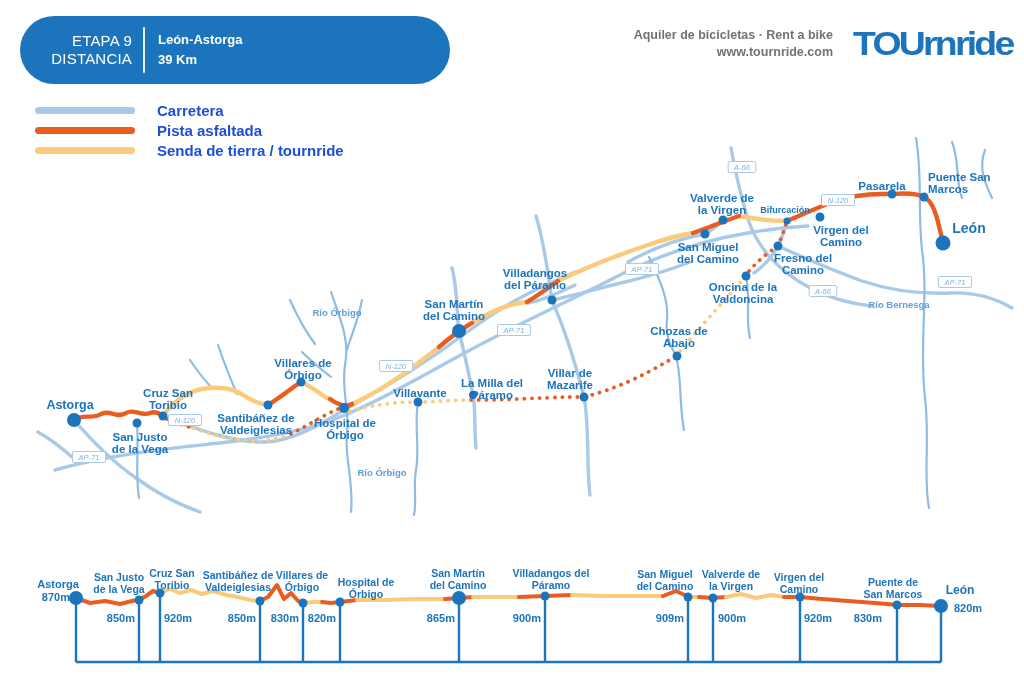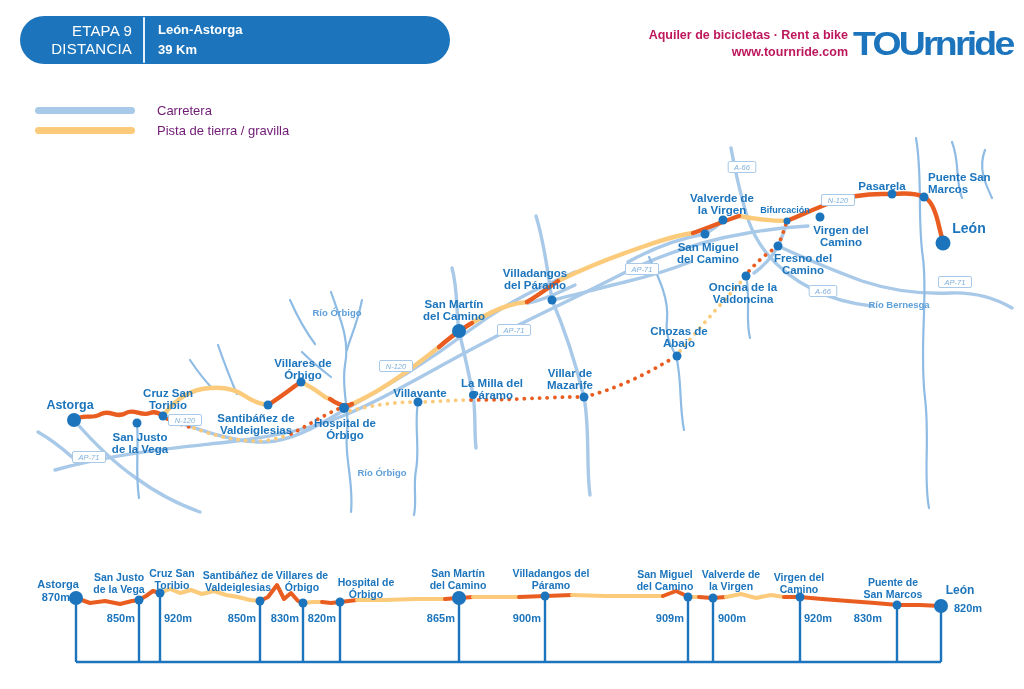--- a/index.html
+++ b/index.html
@@ -1,31 +1,31 @@
 <!DOCTYPE html>
 <html><head>
 <meta charset="utf-8">
 <style>
   html,body{margin:0;padding:0}
   body{width:1024px;height:689px;position:relative;background:#fff;
        font-family:"Liberation Sans",sans-serif;overflow:hidden}
   svg{position:absolute;left:0;top:0}
-  .pill{position:absolute;left:20px;top:16px;width:430px;height:48px;background:#1C75BC;
+  .pill{position:absolute;left:20px;top:16px;width:430px;height:68px;background:#1C75BC;
         border-radius:34px;color:#fff;display:flex;align-items:center;box-sizing:border-box}
   .pill-left{width:112px;text-align:right;font-size:15px;line-height:18px;letter-spacing:.2px}
   .pill-div{width:2px;height:46px;background:rgba(255,255,255,.9);margin:0 13px 0 11px;border-radius:1px}
   .pill-right{font-weight:bold;font-size:13px;line-height:20px}
-  .topbar{position:absolute;top:27px;right:176px;text-align:right;color:#be185d;
+  .topbar{position:absolute;top:27px;right:191px;text-align:right;color:#737373;
           font-weight:bold;font-size:12.5px;line-height:17px}
   .logo{position:absolute;top:24px;left:853px;color:#1C75BC;font-weight:bold;font-size:34px;
         letter-spacing:-2.5px;transform:scaleX(1.1);transform-origin:left;white-space:nowrap}
   .legend{position:absolute;left:35px;top:100px}
   .legend-row{display:flex;align-items:center;height:20px}
   .legend-swatch{width:100px;height:7px;border-radius:3.5px;margin-right:22px}
-  .legend-label{color:#701a75;font-weight:normal;font-size:13px}
+  .legend-label{color:#1d4ed8;font-weight:bold;font-size:15px}
 </style>
 </head>
 <body>
 
 <svg id="gfx" width="1024" height="689" viewBox="0 0 1024 689">
   <g id="roads" fill="none" stroke="#A9C9E8" stroke-width="3.4" stroke-linecap="round">
     <path d="M55,470 C120,452 185,447 228,442 C272,437 305,430 335,419 C375,404 425,374 472,349 C520,323 565,303 612,279 C660,254 705,240 748,233 C770,229 790,227 808,226"></path>
     <path d="M163,417 C200,430 235,443 265,442 C290,441 315,428 344,410"></path>
     <path d="M344,410 C385,388 430,360 470,330 C510,300 545,285 575,272"></path>
     <path d="M552,300 C575,295 600,288 625,282 C650,276 670,270 690,262"></path>
@@ -238,16 +238,20 @@
   <div>www.tournride.com</div>
 </div>
 <div class="logo">TOUrnride</div>
 
 <div class="legend" id="legend">
     <div class="legend-row">
       <div class="legend-swatch" style="background: rgb(169, 201, 232);"></div>
       <div class="legend-label">Carretera</div>
     </div>
     <div class="legend-row">
+      <div class="legend-swatch" style="background: rgb(233, 93, 32);"></div>
+      <div class="legend-label">Pista asfaltada</div>
+    </div>
+    <div class="legend-row">
       <div class="legend-swatch" style="background: rgb(251, 203, 123);"></div>
-      <div class="legend-label">Pista de tierra / gravilla</div>
+      <div class="legend-label">Senda de tierra / tournride</div>
     </div>
   </div>
 
 </body></html>

